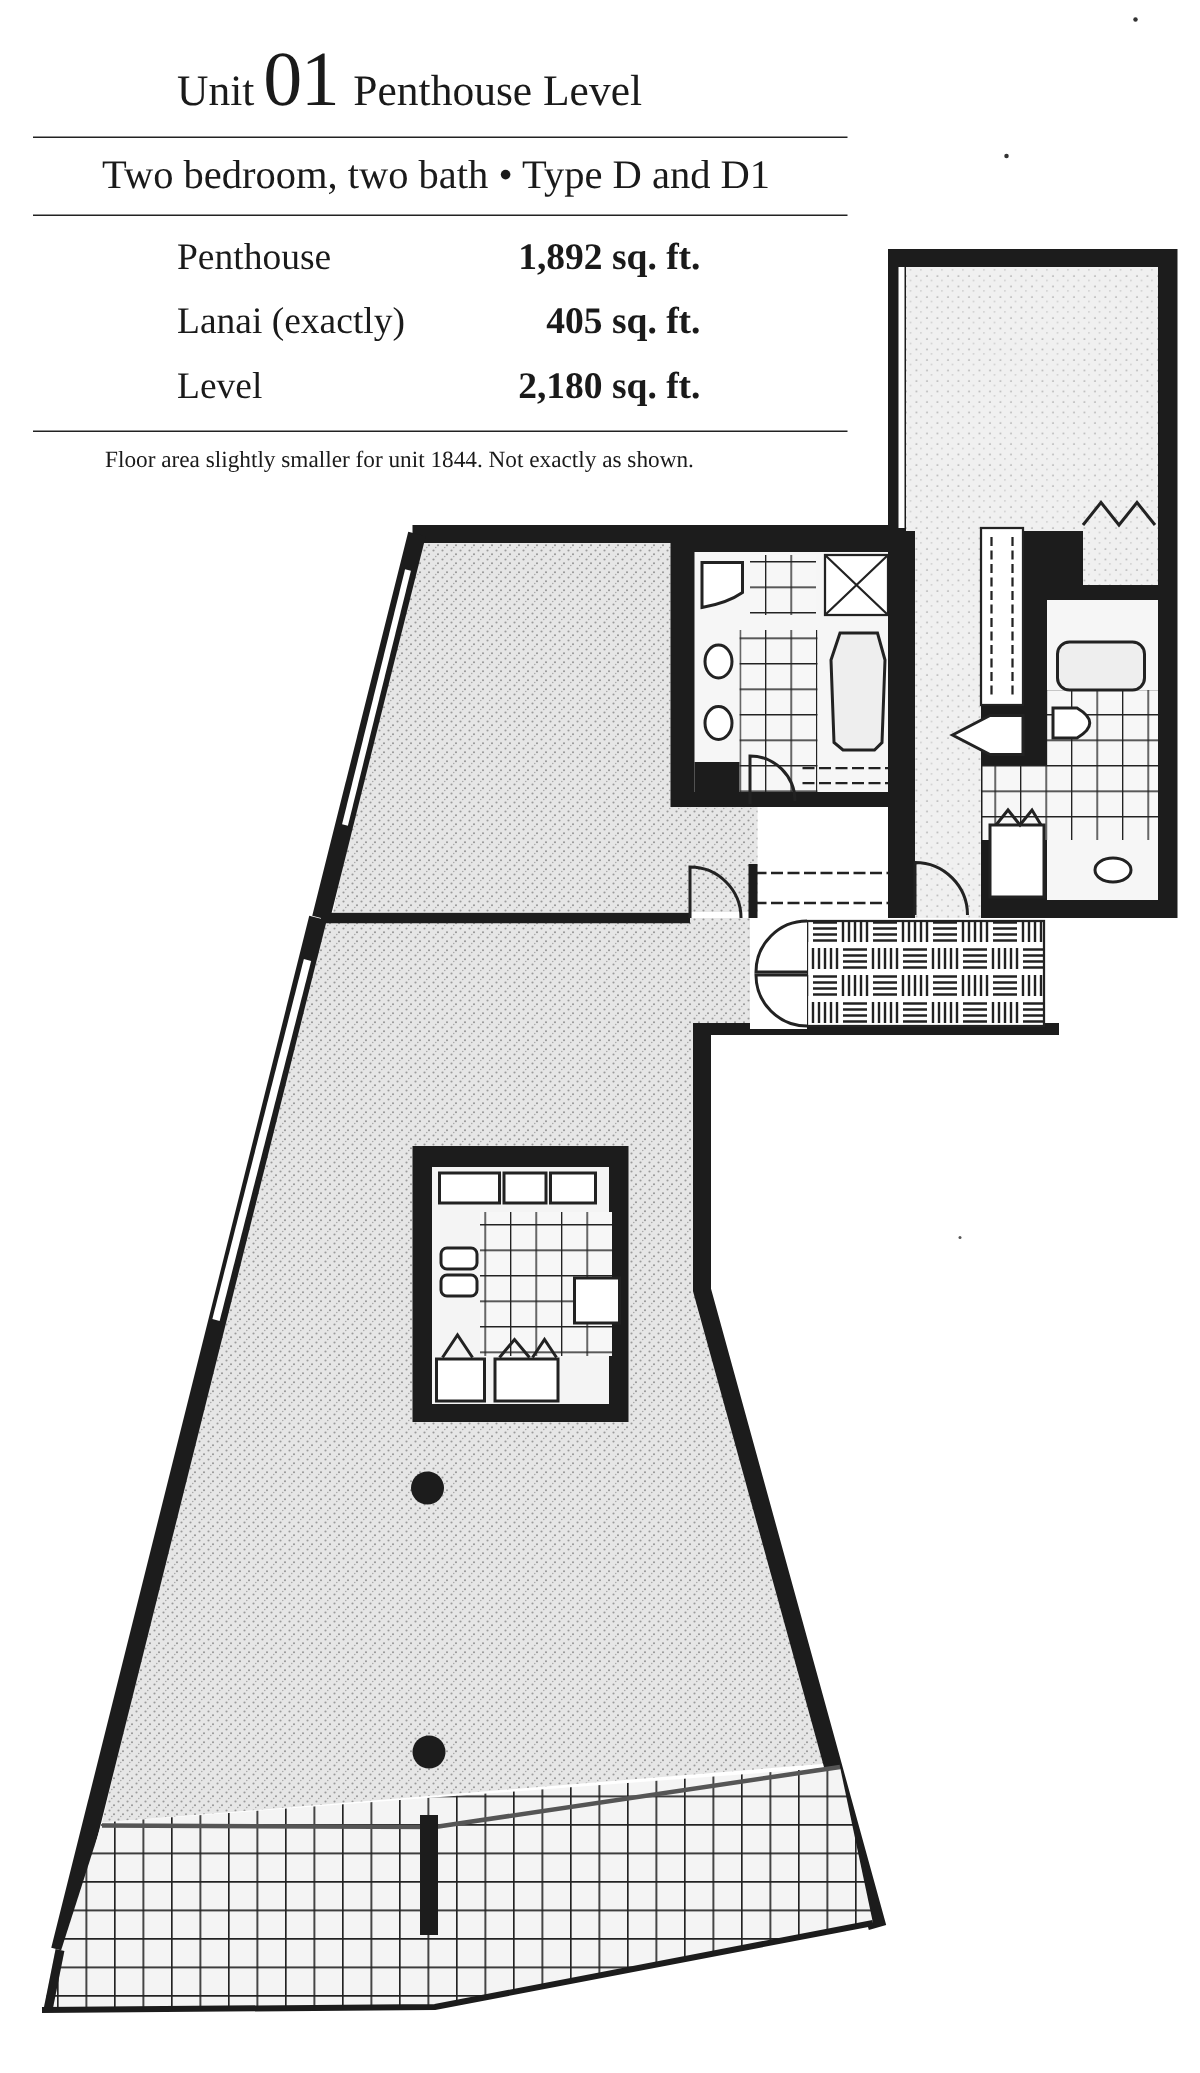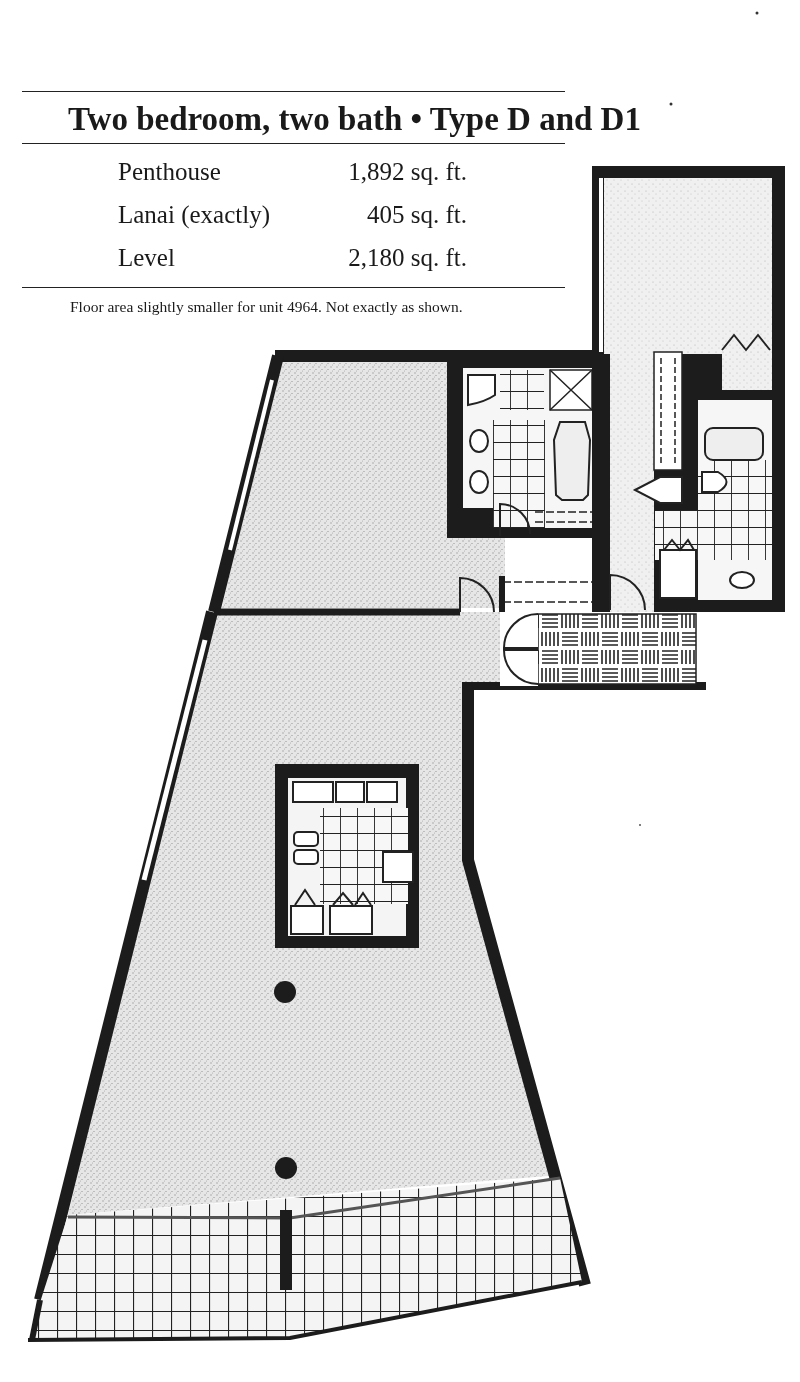--- a/index.html
+++ b/index.html
@@ -3,49 +3,52 @@
   <meta charset="utf-8">
   <style>
     html, body { margin: 0; padding: 0; background: #ffffff; }
     body { width: 800px; height: 1382px; position: relative; overflow: hidden;
            font-family: "Liberation Serif", "DejaVu Serif", serif; color: #1a1a1a; }
     .header { position: absolute; left: 0; top: 0; width: 800px; height: 330px; }
     .title { position: absolute; left: 118px; top: 28px; white-space: nowrap; }
     .title .w { font-size: 29px; }
     .title .num { font-size: 52px; line-height: 52px; margin: 0 10px 0 6px; letter-spacing: -1px; }
     .rule { position: absolute; left: 22px; width: 543px; height: 0; border-top: 1.6px solid #222; }
-    .subtitle { position: absolute; left: 68px; top: 101px; font-size: 33px; white-space: nowrap; font-weight: bold; }
+    .subtitle { position: absolute; left: 68px; top: 101px; font-size: 27px; white-space: nowrap; }
     .row { position: absolute; left: 118px; font-size: 25px; white-space: nowrap; }
-    .row .val { position: absolute; left: 0; width: 349px; text-align: right; }
+    .row .val { position: absolute; left: 0; width: 349px; text-align: right; font-weight: bold; }
     .row .lbl { position: absolute; left: 0; }
     .note { position: absolute; left: 70px; top: 298px; font-size: 15.5px; white-space: nowrap; }
     svg.plan { position: absolute; left: 0; top: 0; }
   </style>
 </head>
 <body>
 
 <div class="header">
+  <div class="title">
+    <span class="w">Unit</span><span class="num">01</span><span class="w">Penthouse Level</span>
+  </div>
   <div class="rule" style="top:91px"></div>
   <div class="subtitle">Two bedroom, two bath • Type D and D1</div>
   <div class="rule" style="top:143px"></div>
 
   <div class="row" style="top:158px">
     <span class="lbl">Penthouse</span>
     <span class="val">1,892 sq. ft.</span>
   </div>
   <div class="row" style="top:201px">
     <span class="lbl">Lanai (exactly)</span>
     <span class="val">405 sq. ft.</span>
   </div>
   <div class="row" style="top:244px">
     <span class="lbl">Level</span>
     <span class="val">2,180 sq. ft.</span>
   </div>
   <div class="rule" style="top:287px"></div>
-  <div class="note">Floor area slightly smaller for unit 4964. Not exactly as shown.</div>
+  <div class="note">Floor area slightly smaller for unit 1844. Not exactly as shown.</div>
 </div>
 
 <svg class="plan" width="800" height="1382" viewBox="0 0 800 1382" xmlns="http://www.w3.org/2000/svg">
   <defs>
     <pattern id="speck" width="6" height="6" patternUnits="userSpaceOnUse">
       <rect width="6" height="6" fill="#e6e6e6"></rect>
       <circle cx="1" cy="1" r="0.7" fill="#9a9a9a"></circle>
       <circle cx="4" cy="3.5" r="0.6" fill="#8a8a8a"></circle>
       <circle cx="2.5" cy="5" r="0.5" fill="#a5a5a5"></circle>
     </pattern>

